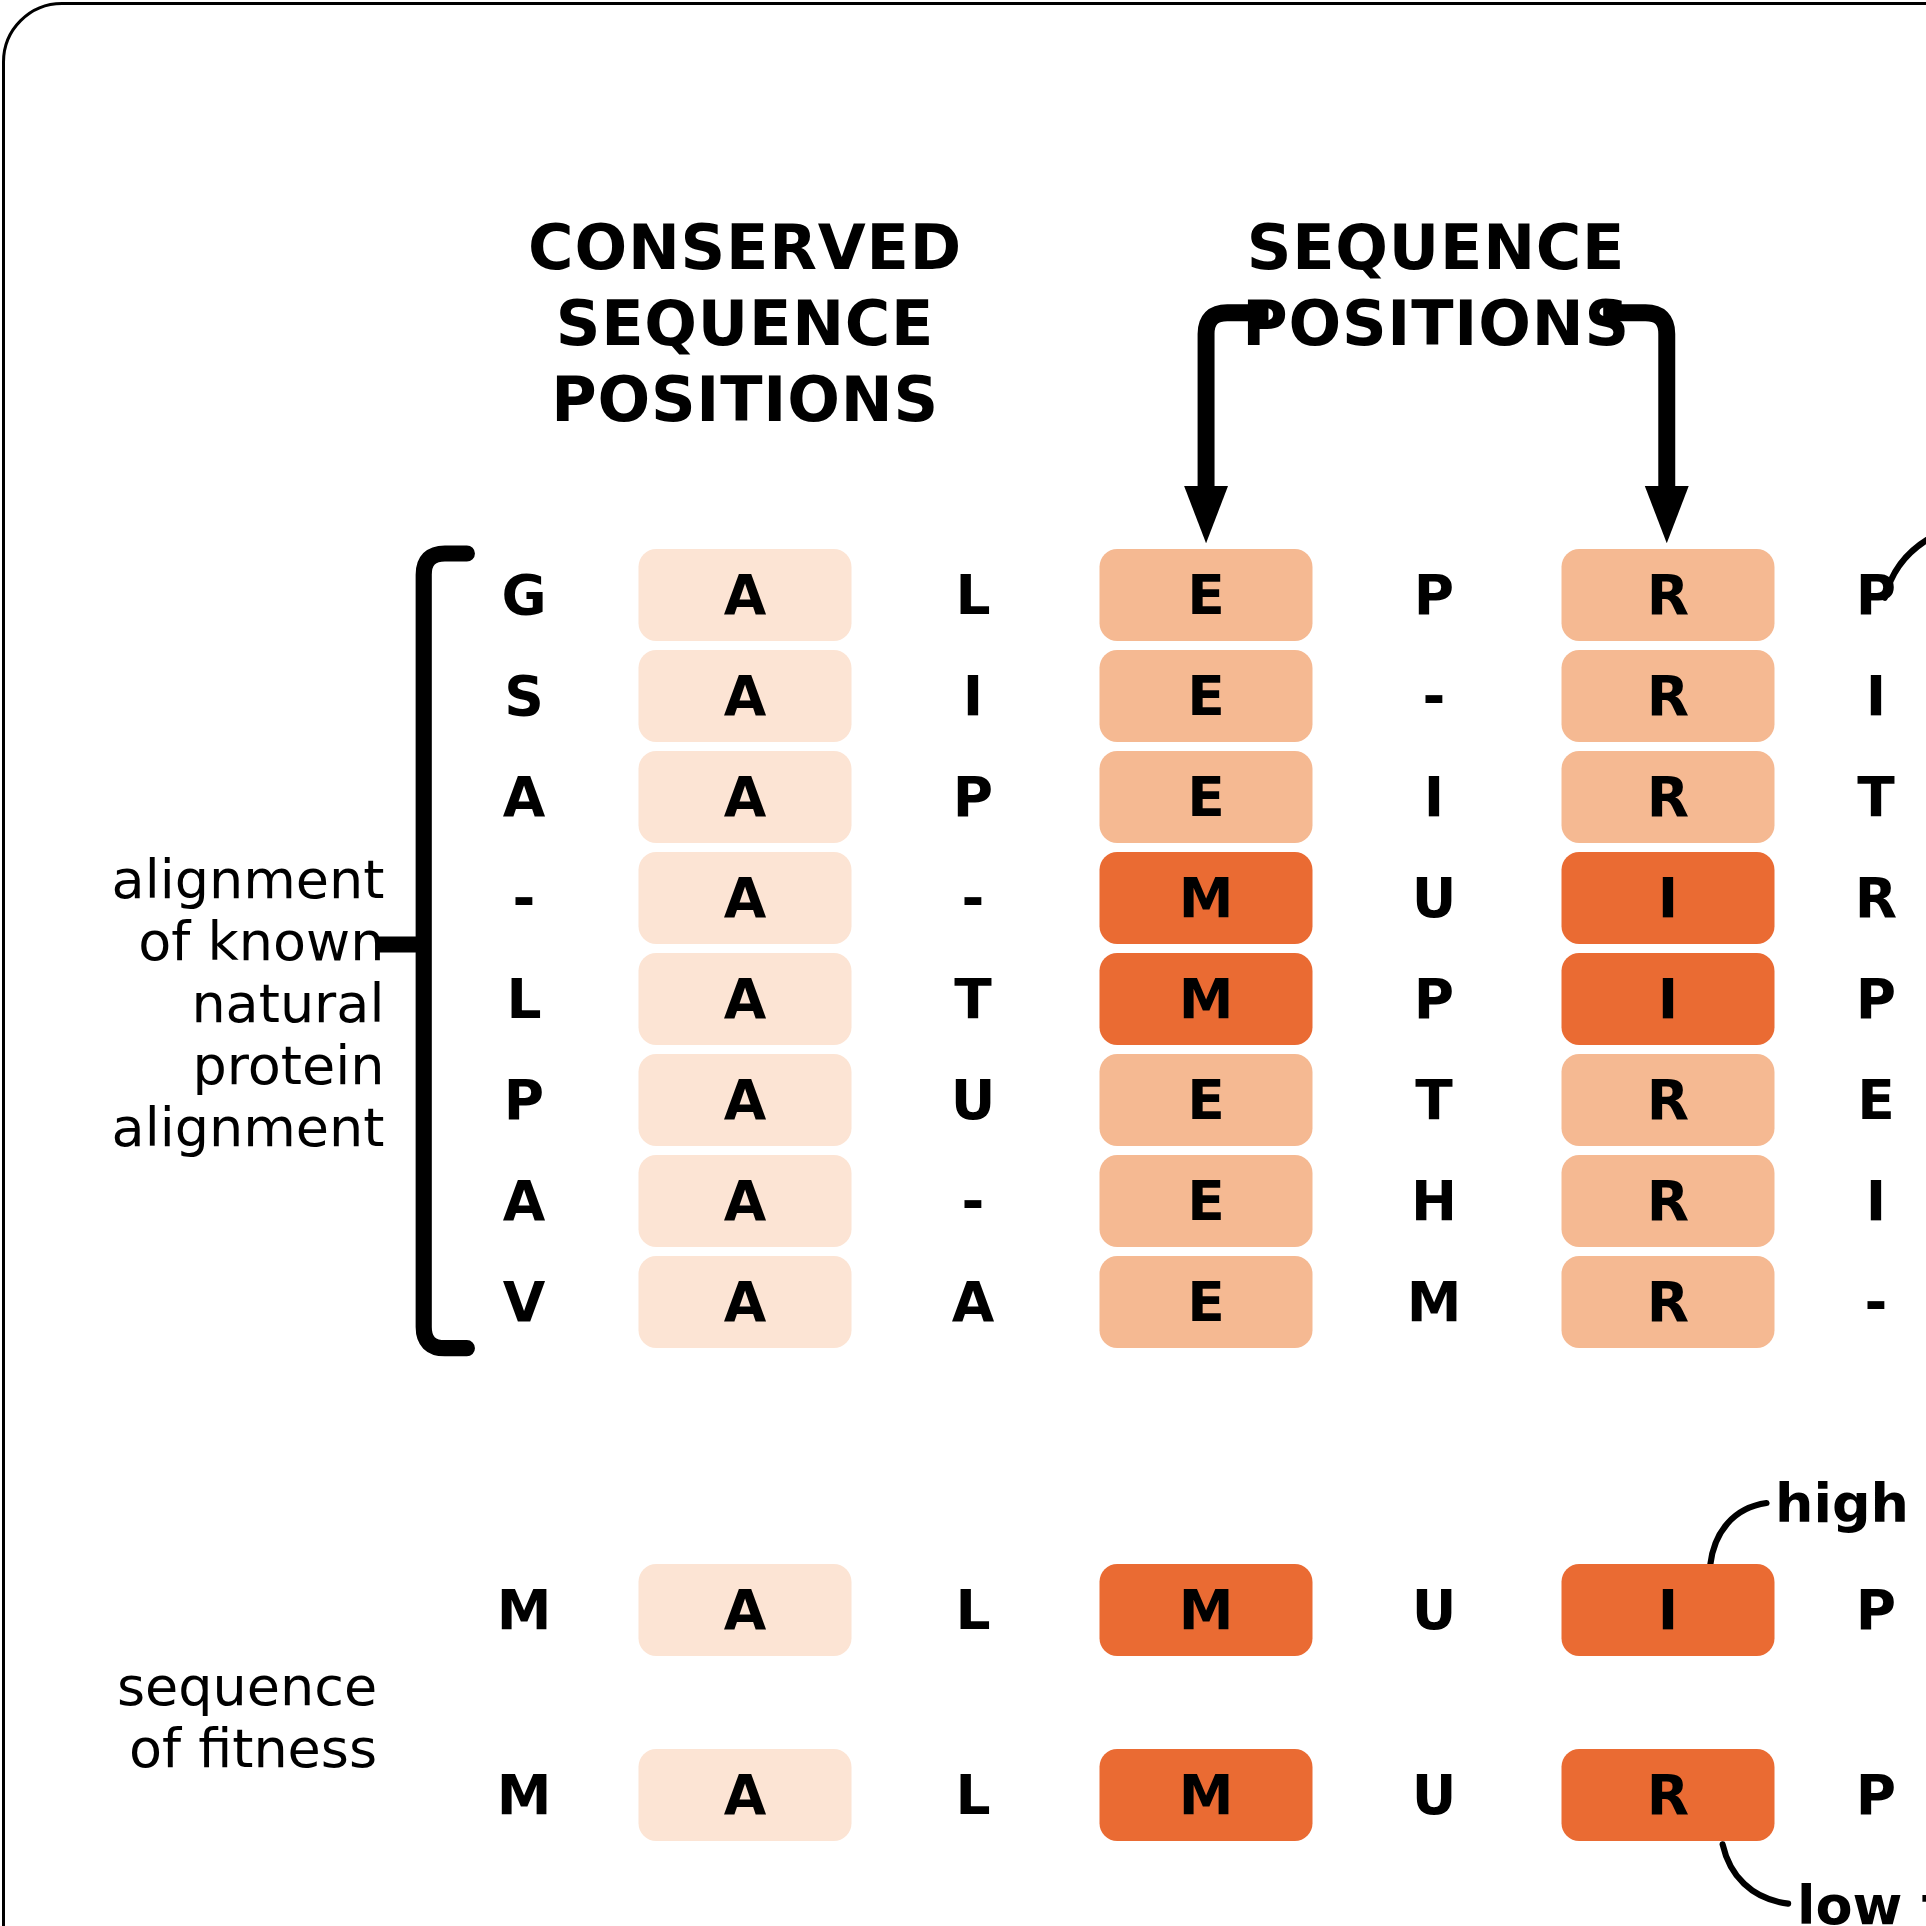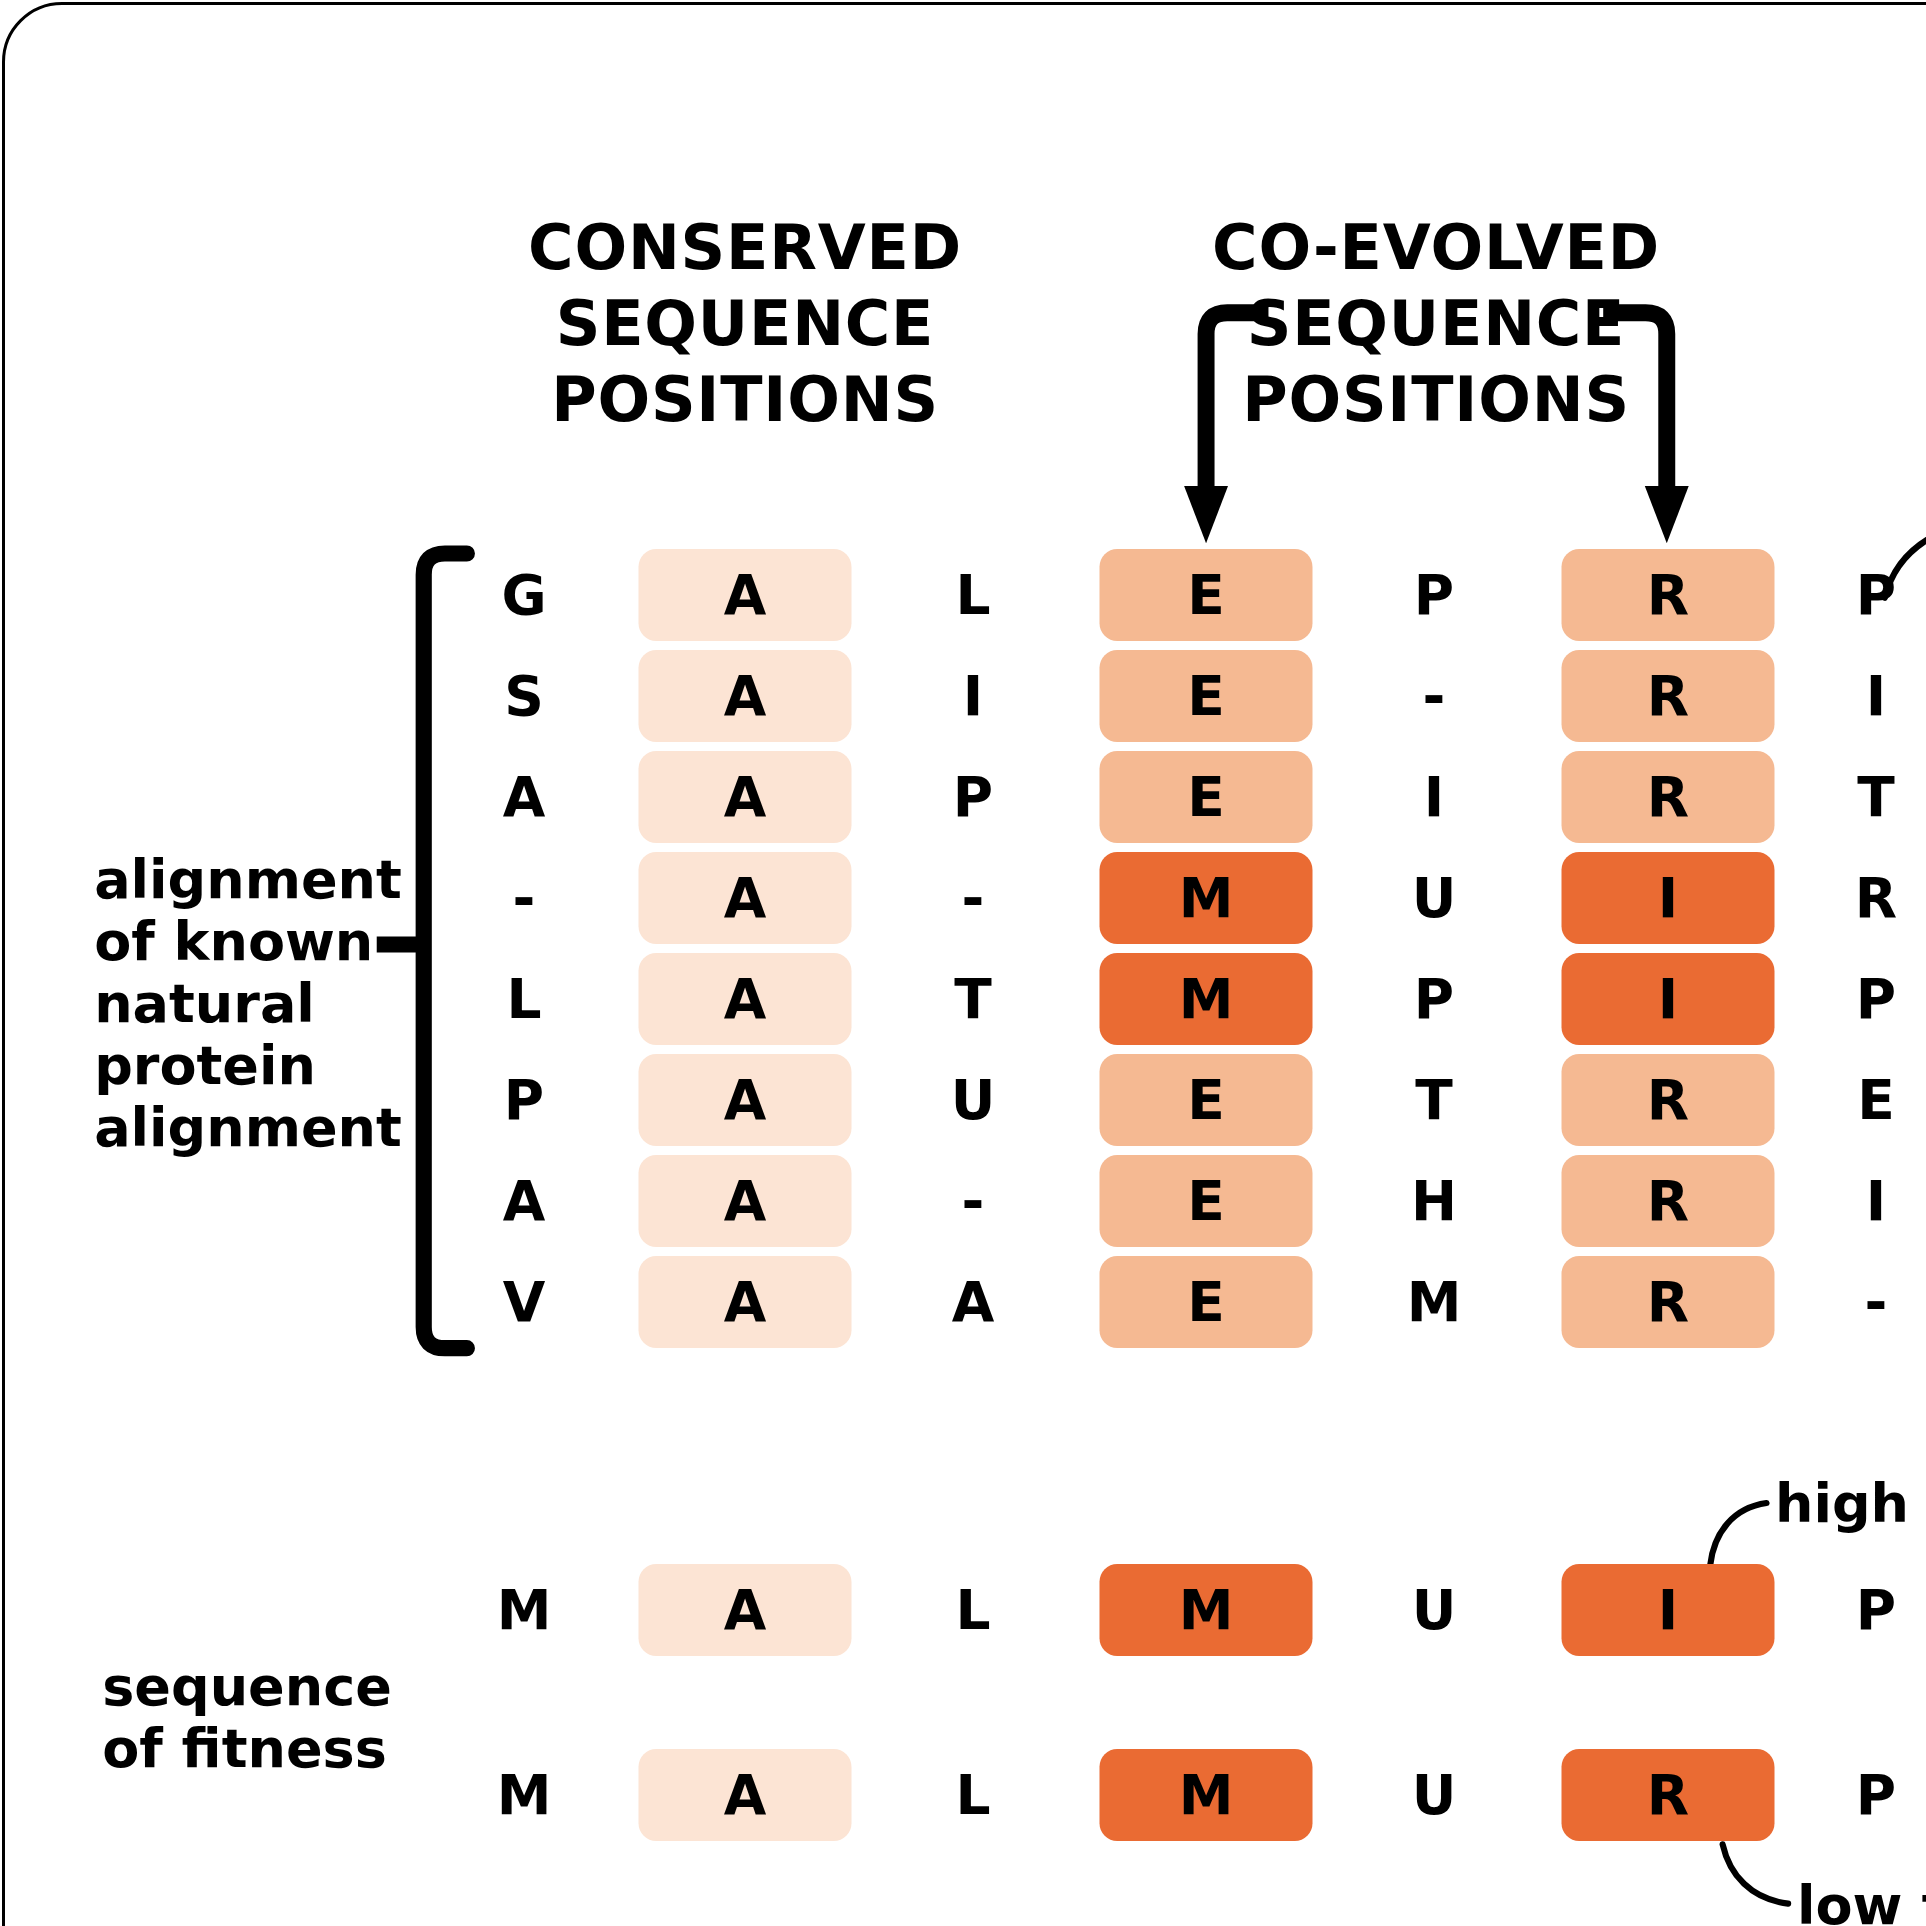--- a/index.html
+++ b/index.html
@@ -25,22 +25,22 @@
     text-align: center;
     font-weight: bold;
     font-size: 62px;
     line-height: 76px;
     letter-spacing: 0.8px;
     white-space: nowrap;
   }
   .hand-label {
     position: absolute;
     transform: translateX(-50%);
-    text-align: left;
-    font-weight: bold;
+    text-align: right;
+    font-weight: normal;
     font-size: 54px;
     line-height: 62px;
     white-space: nowrap;
   }
   .side-label {
     position: absolute;
     font-weight: bold;
     font-size: 54px;
     line-height: 58px;
     white-space: nowrap;
@@ -72,21 +72,20 @@
 <div class="stage">
 
   <div class="canvas-border"></div>
 
   <div class="heading" style="left:745px; top:210px;">
     <div>CONSERVED</div>
     <div>SEQUENCE</div>
     <div>POSITIONS</div>
   </div>
   <div class="heading" style="left:1436px; top:210px;">
-    <div>CO-EVOLVED</div>
     <div>SEQUENCE</div>
     <div>POSITIONS</div>
   </div>
 
   <svg class="overlay" viewBox="0 0 5906 5906">
 
     <path d="M 1212 1437 L 1155 1437 Q 1100 1437 1100 1492 L 1100 3445 Q 1100 3500 1155 3500 L 1212 3500" fill="none" stroke="#000" stroke-width="42" stroke-linecap="round"></path>
 
     <path d="M 978 2452 L 1082 2452" fill="none" stroke="#000" stroke-width="42" stroke-linecap="butt"></path>
 

